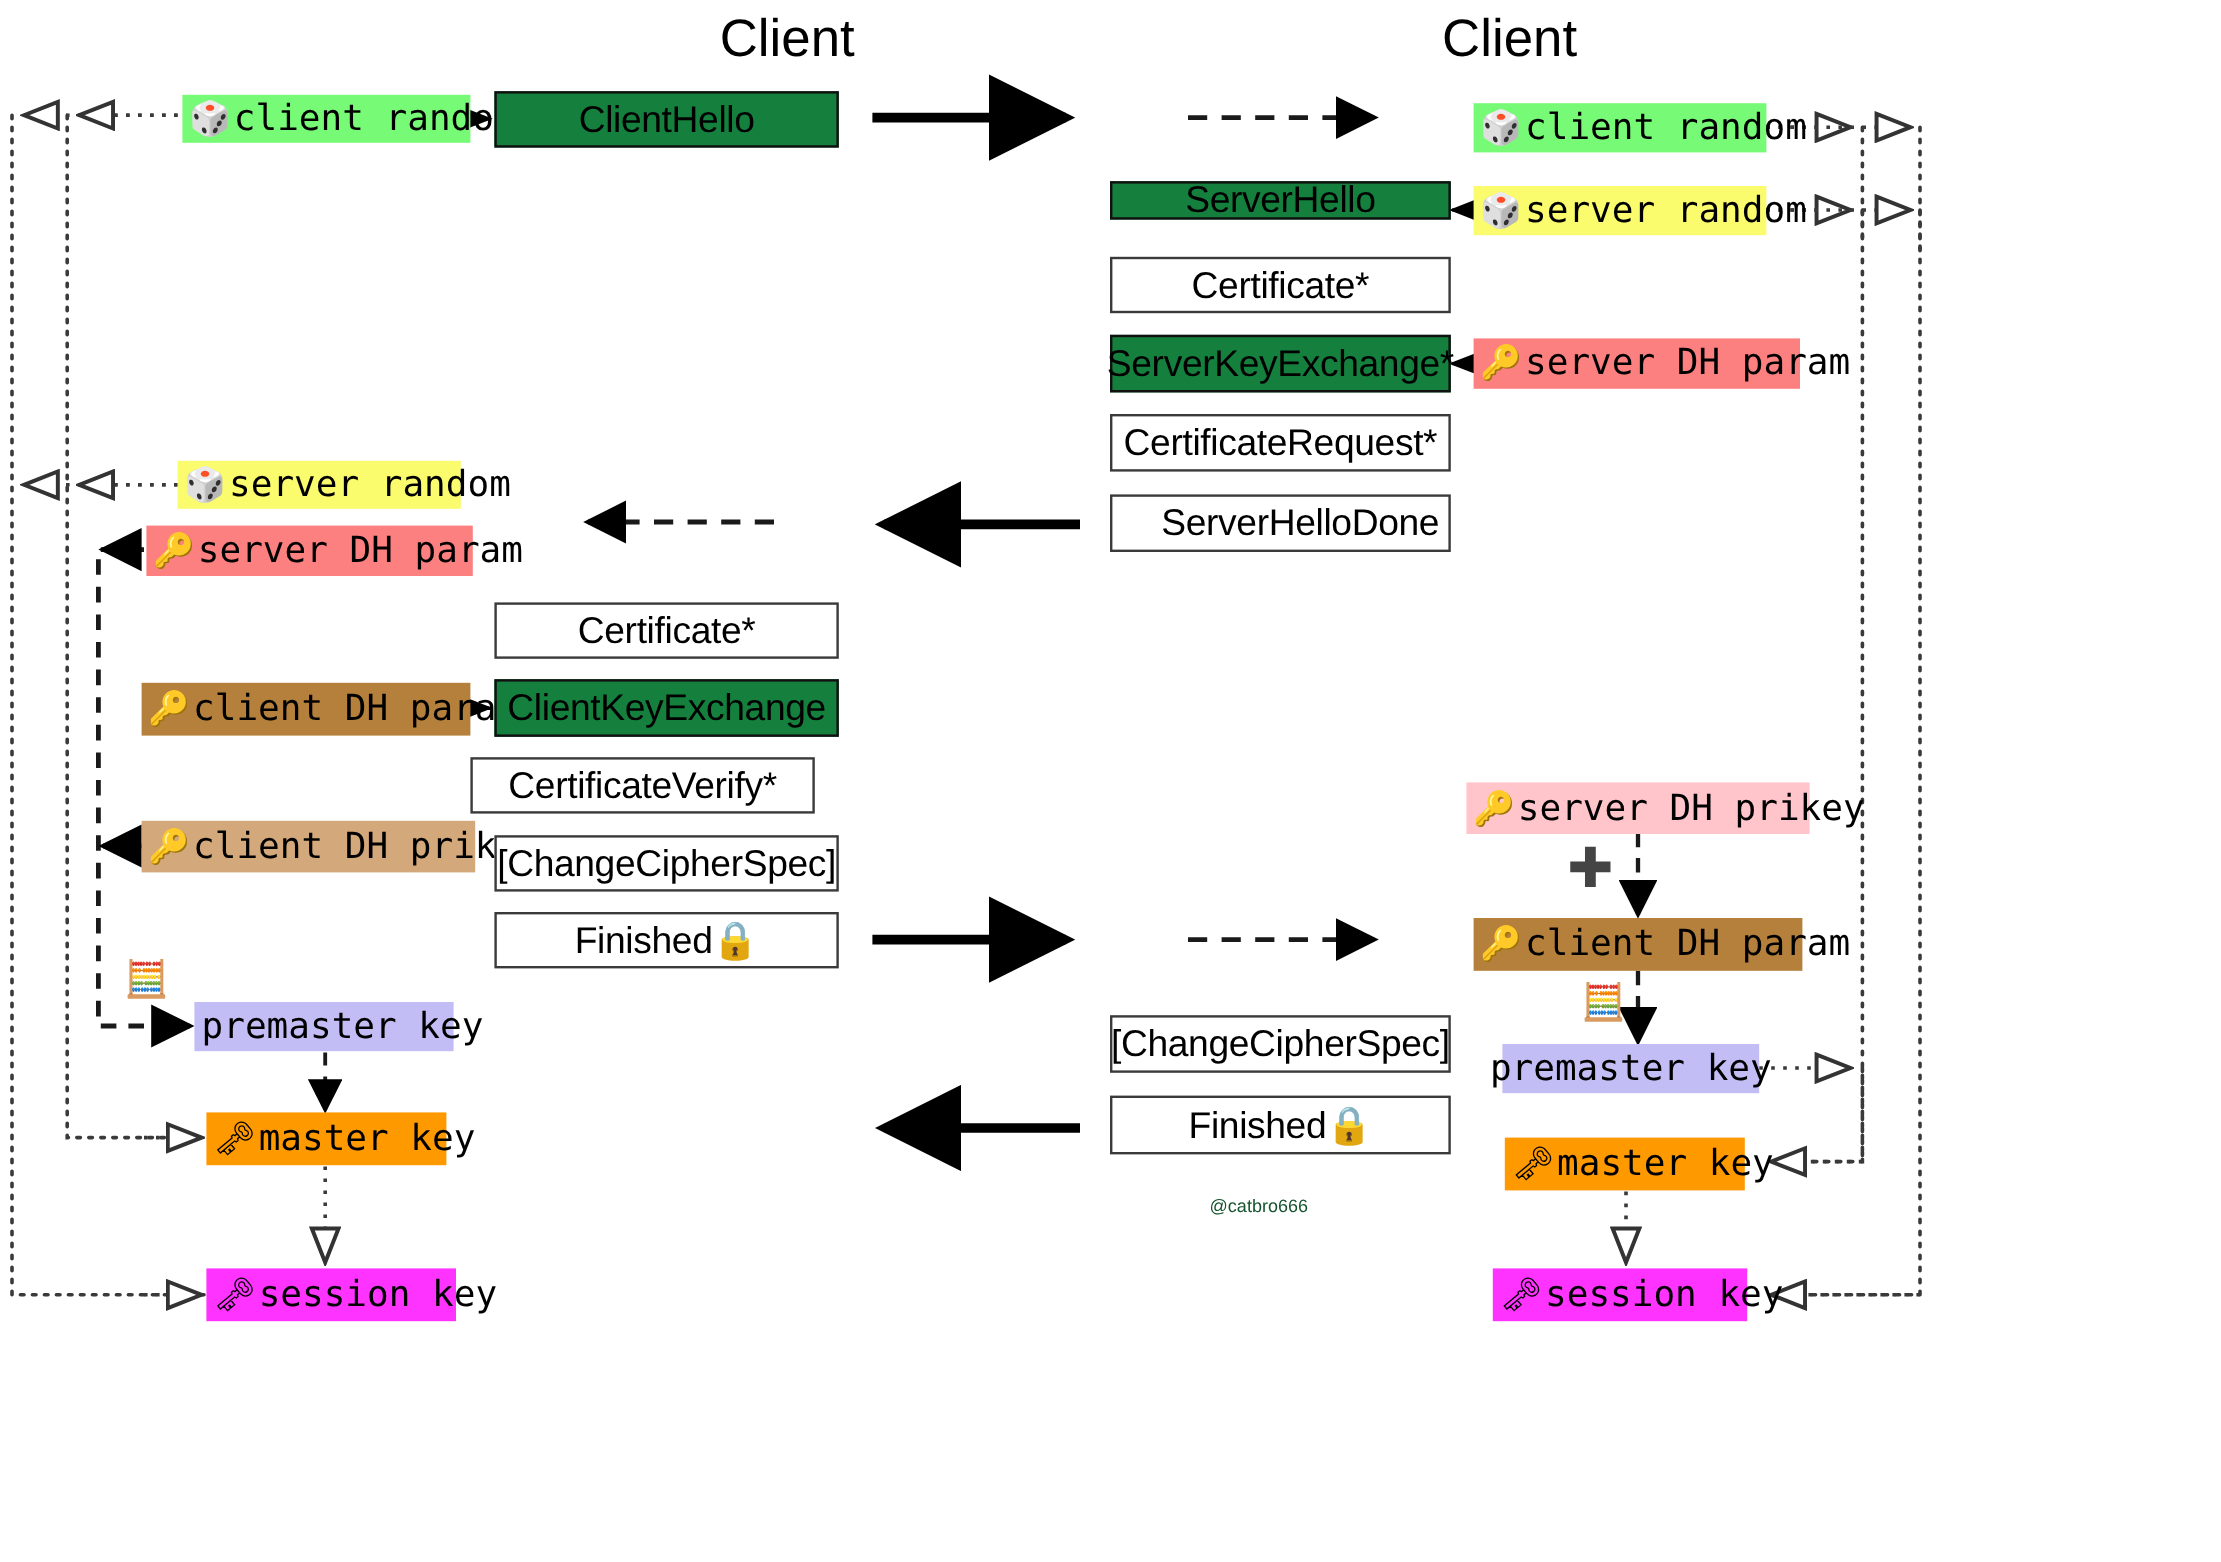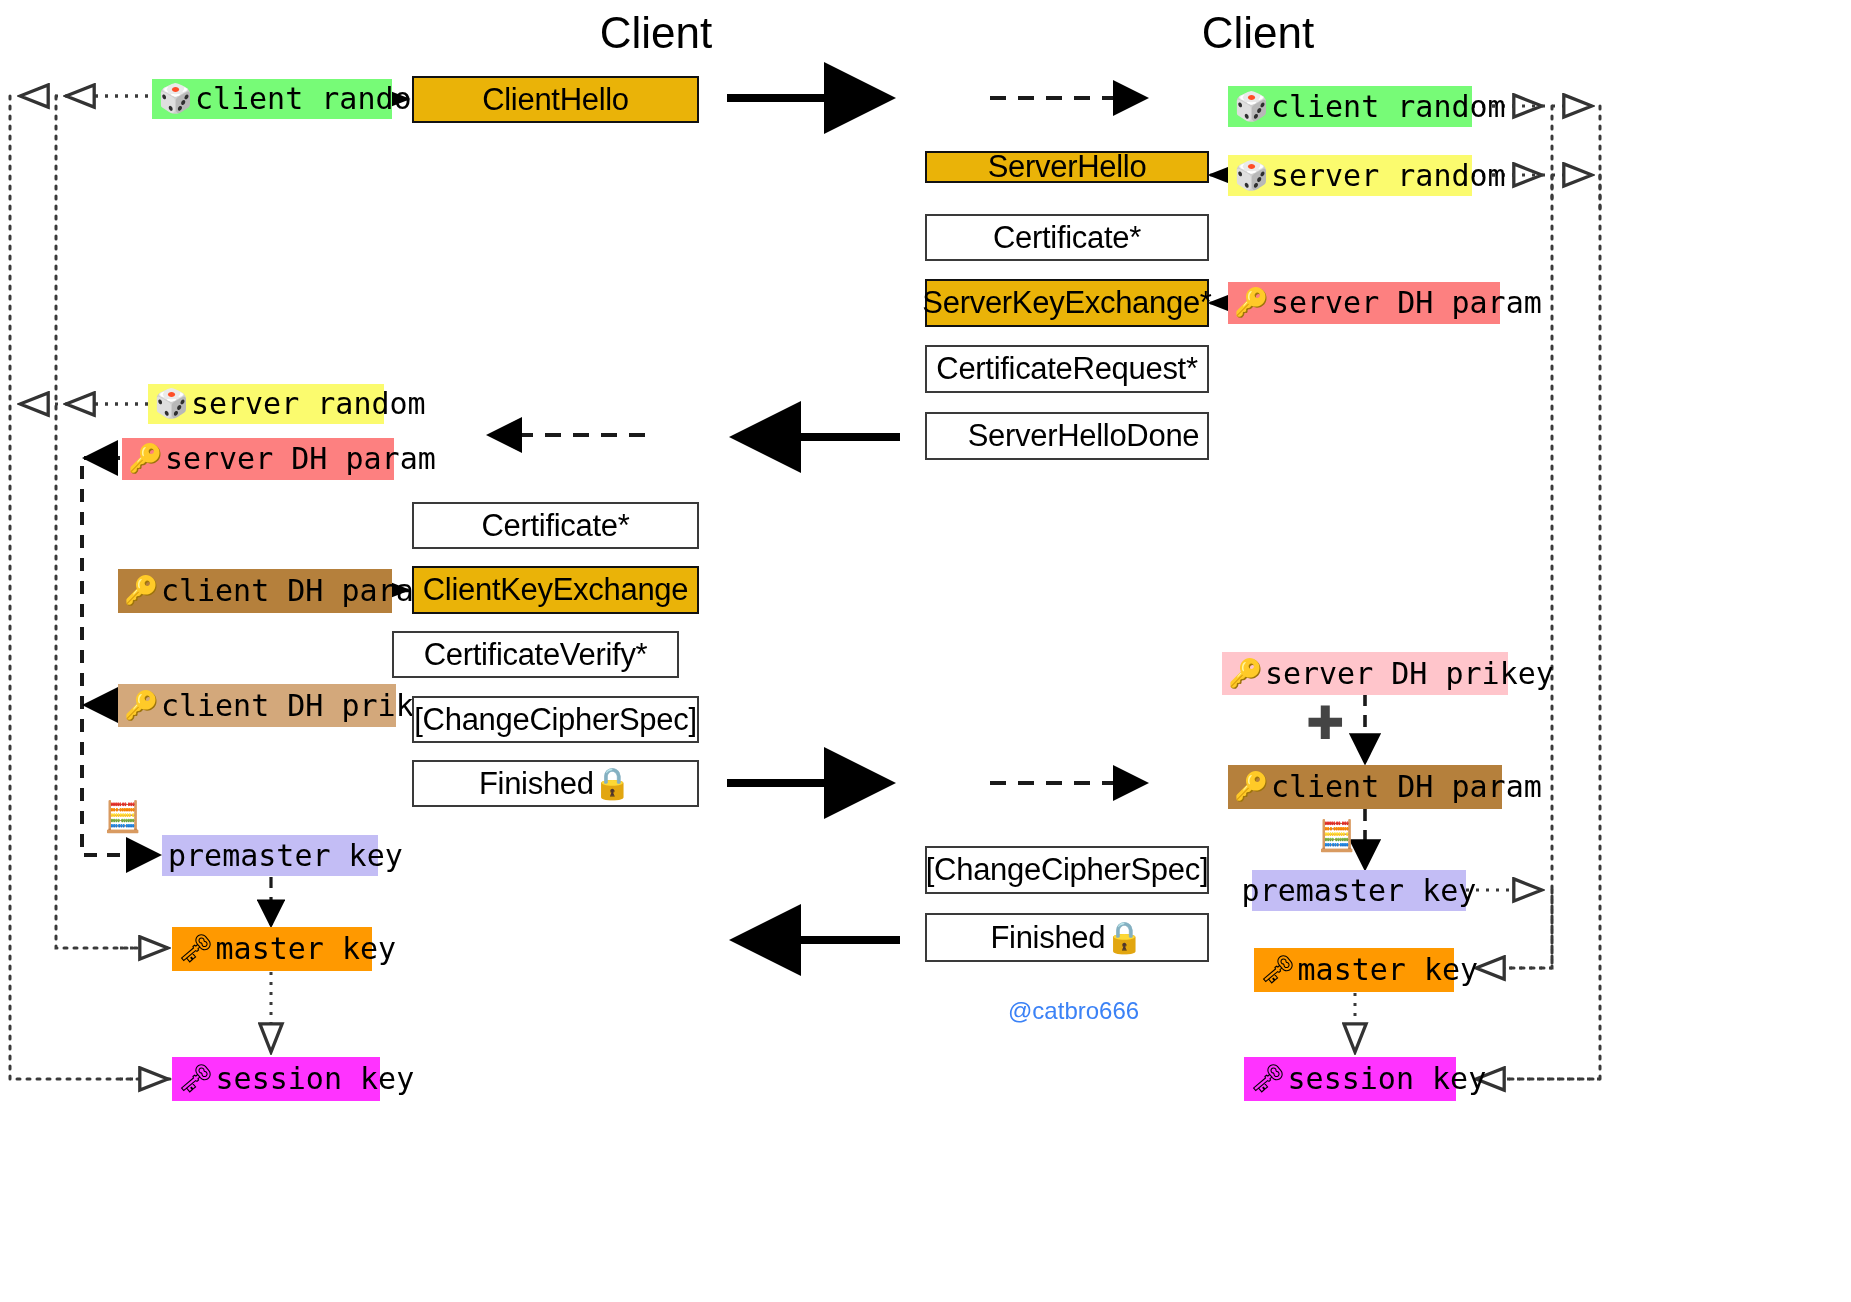--- a/index.html
+++ b/index.html
@@ -13,42 +13,42 @@
   }
 
   
   .msgbox{
     position:absolute;box-sizing:border-box;
     border:2.5px solid #3a3a3a;background:#fff;
     display:flex;align-items:center;justify-content:center;
     font-family:"Liberation Sans",sans-serif;font-size:31px;color:#000;
     white-space:nowrap;letter-spacing:-0.3px;
   }
-  .msgbox.cyan{background:#eab308;border-color:#111;}
+  .msgbox.cyan{background:#15803d;border-color:#111;}
 
   
   .chip{
     position:absolute;box-sizing:border-box;
     display:flex;align-items:center;justify-content:flex-start;
     font-family:"DejaVu Sans Mono",monospace;font-size:30px;color:#000;
     white-space:nowrap;padding:0 6px;letter-spacing:0px;
   }
   .chip .glyph{font-size:28px;margin-right:2px;line-height:1;}
   .chip .txt{line-height:1;}
   .chip.center{justify-content:center;}
 
   .plus{
     position:absolute;font-family:"DejaVu Sans",sans-serif;
     font-size:46px;font-weight:bold;color:#444;line-height:1;
   }
   .abacus{position:absolute;font-size:30px;line-height:1;}
 
   .watermark{
     position:absolute;font-family:"Liberation Sans",sans-serif;
-    font-size:24px;color:#3b82f6;white-space:nowrap;
+    font-size:15px;color:#14532d;white-space:nowrap;
   }
 
   svg.overlay{position:absolute;left:0;top:0;width:1851px;height:1302px;pointer-events:none;}
 </style>
 </head>
 <body>
 
 <div id="stage">
 
   <div class="col-title" style="left:656px;top:8px;">Client</div>

